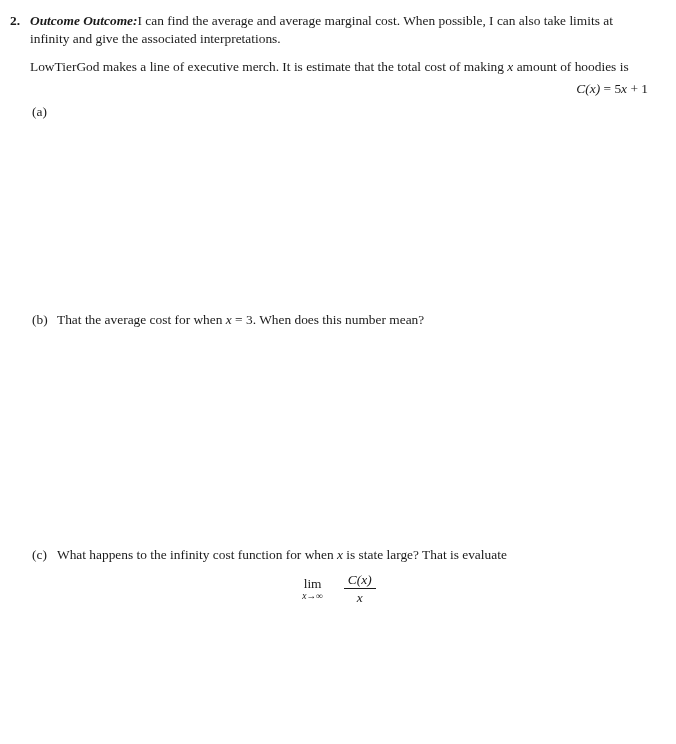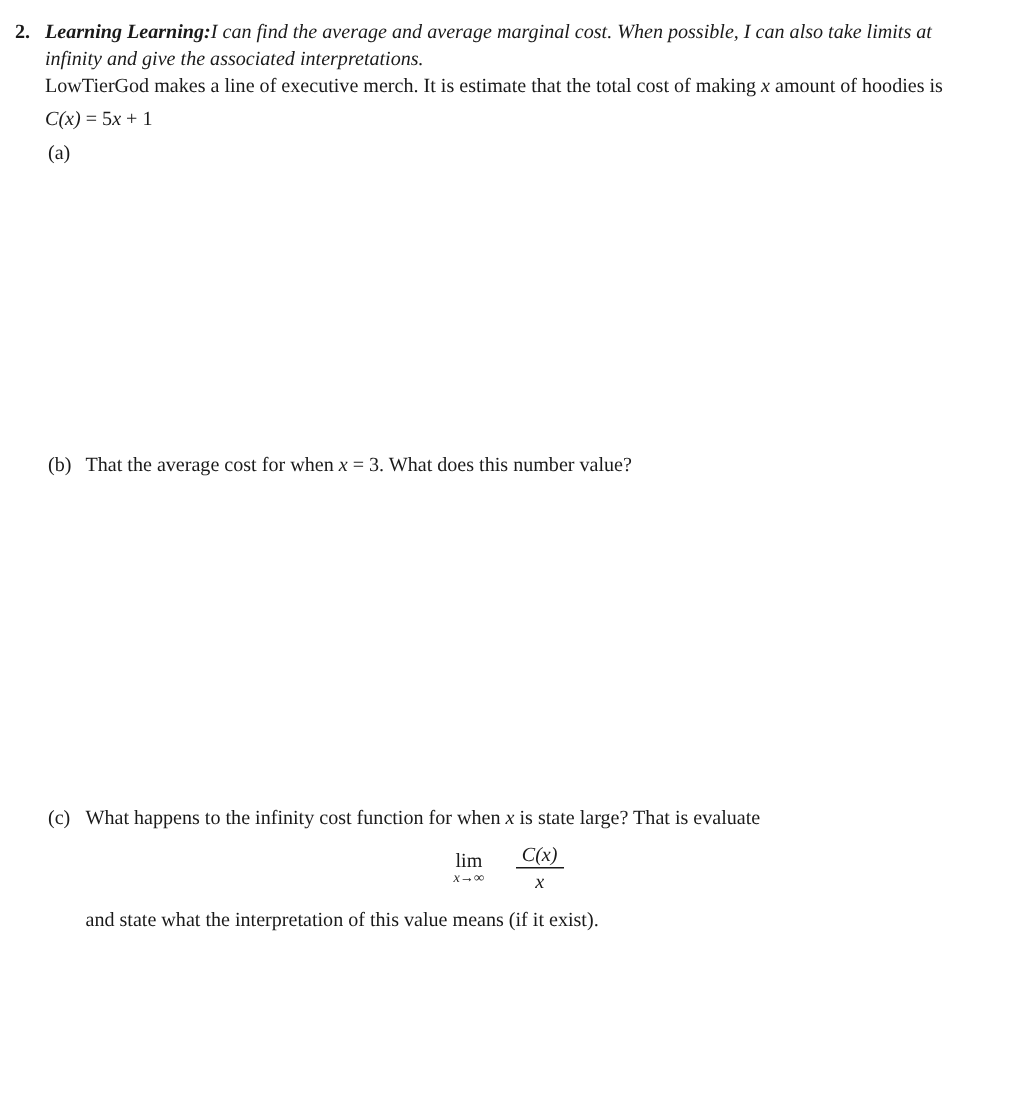--- a/index.html
+++ b/index.html
@@ -26,25 +26,24 @@
     position: absolute;
     left: 0;
     top: 0;
     font-weight: bold;
   }
   .lo-label {
     font-weight: bold;
     font-style: italic;
   }
   .lo-text {
-    font-style: italic;
   }
-  .intro { }
+  .intro { margin-top: 10px; }
   .equation-row {
-    text-align: left;
+    text-align: right;
     margin: 5px 0 5px 0;
   }
   .mi { font-style: italic; }
   .part {
     position: relative;
     padding-left: 27px;
   }
   .part-label {
     position: absolute;
     left: 2px;
@@ -90,49 +89,48 @@
   .closing { margin-left: 27px; }
 </style>
 </head>
 <body>
 
 <div class="page">
   <div class="problem">
 
     <span class="problem-number">2.</span>
 
-    <div class="lo-block"><span class="lo-label">Learning Learning:</span><span class="lo-text">I can find the average and average marginal cost. When possible, I can also take limits at infinity and give the associated interpretations.</span></div>
+    <div class="lo-block"><span class="lo-label">Outcome Outcome:</span><span class="lo-text">I can find the average and average marginal cost. When possible, I can also take limits at infinity and give the associated interpretations.</span></div>
 
     <div class="intro"><span>LowTierGod makes a line of executive merch. It is estimate that the total cost of making </span><span class="mi">x</span><span> amount of hoodies is</span></div>
 
     <div class="equation-row"><span class="mi">C(x)</span><span> = 5</span><span class="mi">x</span><span> + 1</span></div>
 
     <div class="part part-a">
       <span class="part-label">(a)</span>
     </div>
 
     <div class="part part-b">
       <span class="part-label">(b)</span>
-      <span><span>That the average cost for when </span><span class="mi">x</span><span> = 3</span><span>. What does this number value?</span></span>
+      <span><span>That the average cost for when </span><span class="mi">x</span><span> = 3</span><span>. When does this number mean?</span></span>
     </div>
 
     <div class="part part-c">
       <span class="part-label">(c)</span>
       <span><span>What happens to the infinity cost function for when </span><span class="mi">x</span><span> is state large? That is evaluate</span></span>
     </div>
 
     <div class="limit-row">
       <span class="limit-expr">
         <span class="lim-stack">
           <span class="lim-word">lim</span>
           <span class="lim-sub">x→∞</span>
         </span>
         <span class="frac">
           <span class="num mi">C(x)</span>
           <span class="den mi">x</span>
         </span>
       </span>
     </div>
 
-    <div class="closing">and state what the interpretation of this value means (if it exist).</div>
 
   </div>
 </div>
 
 </body></html>

